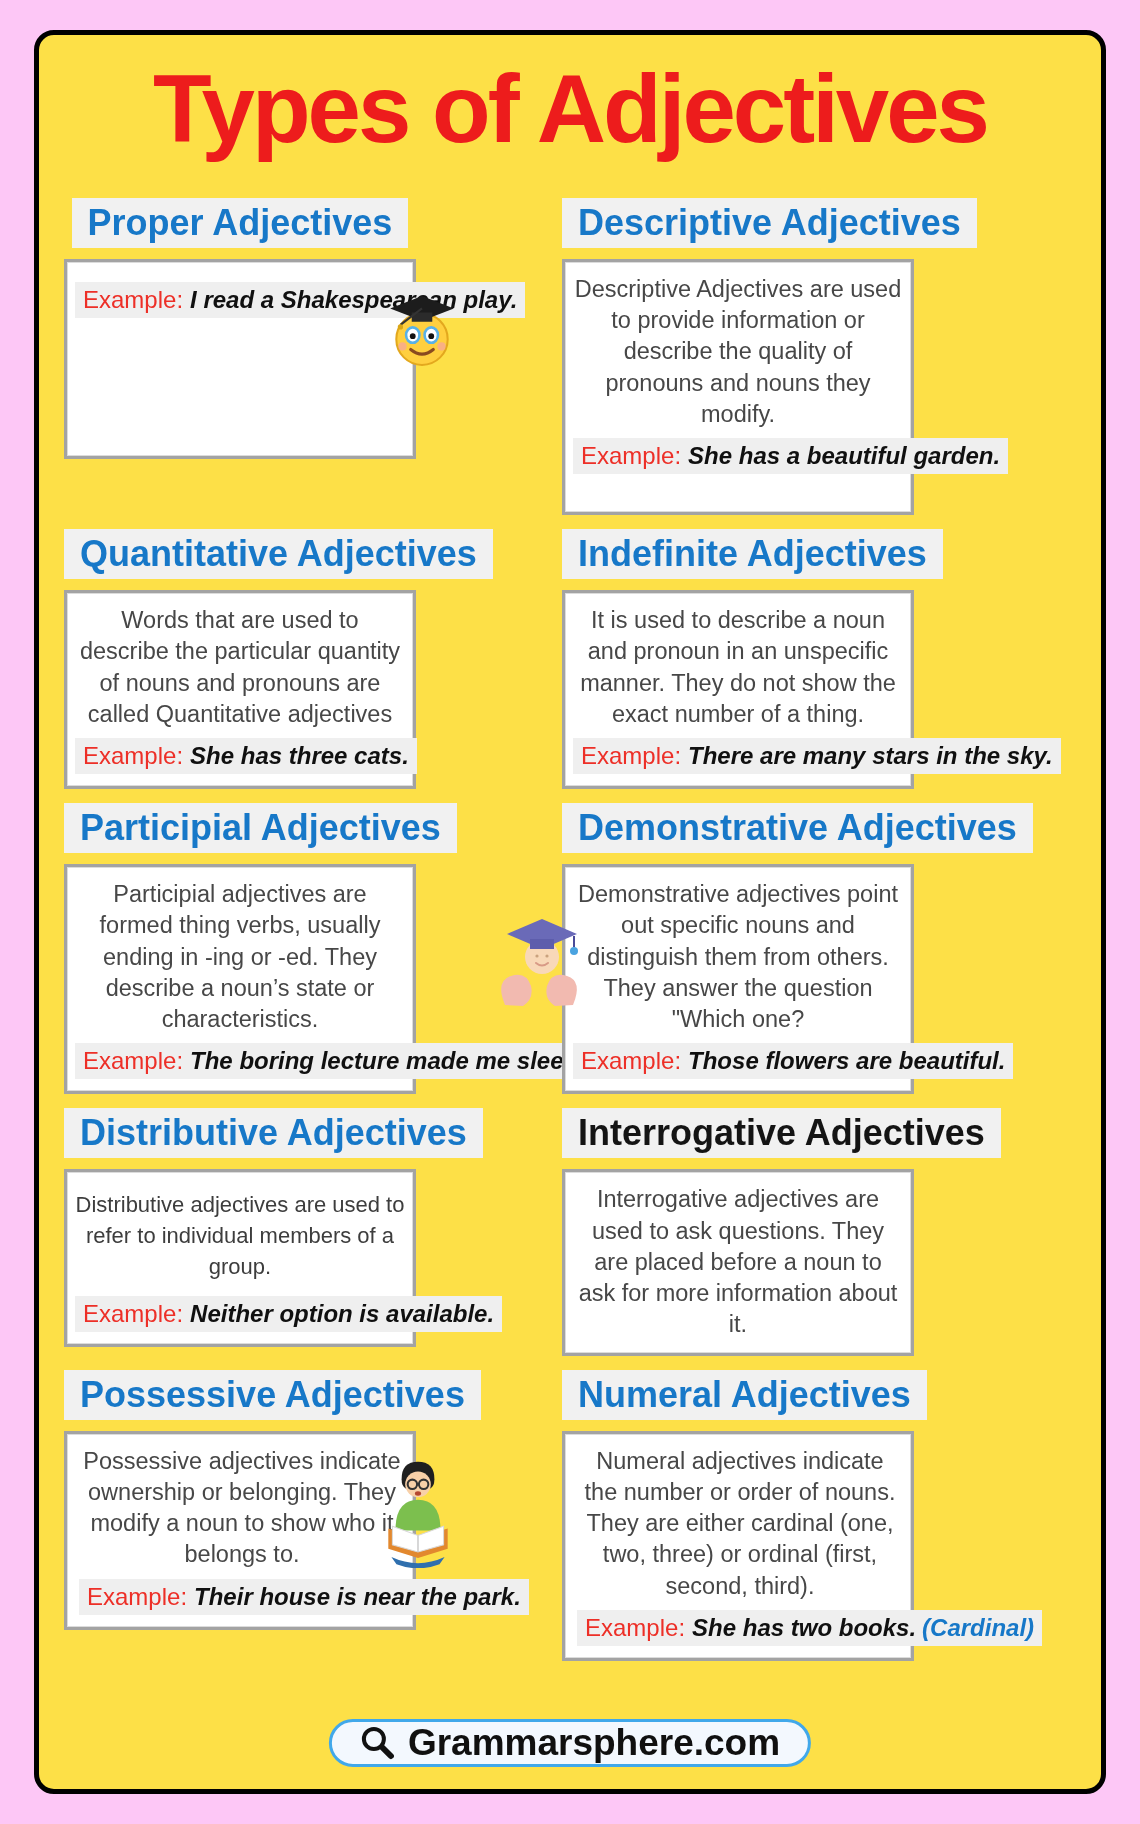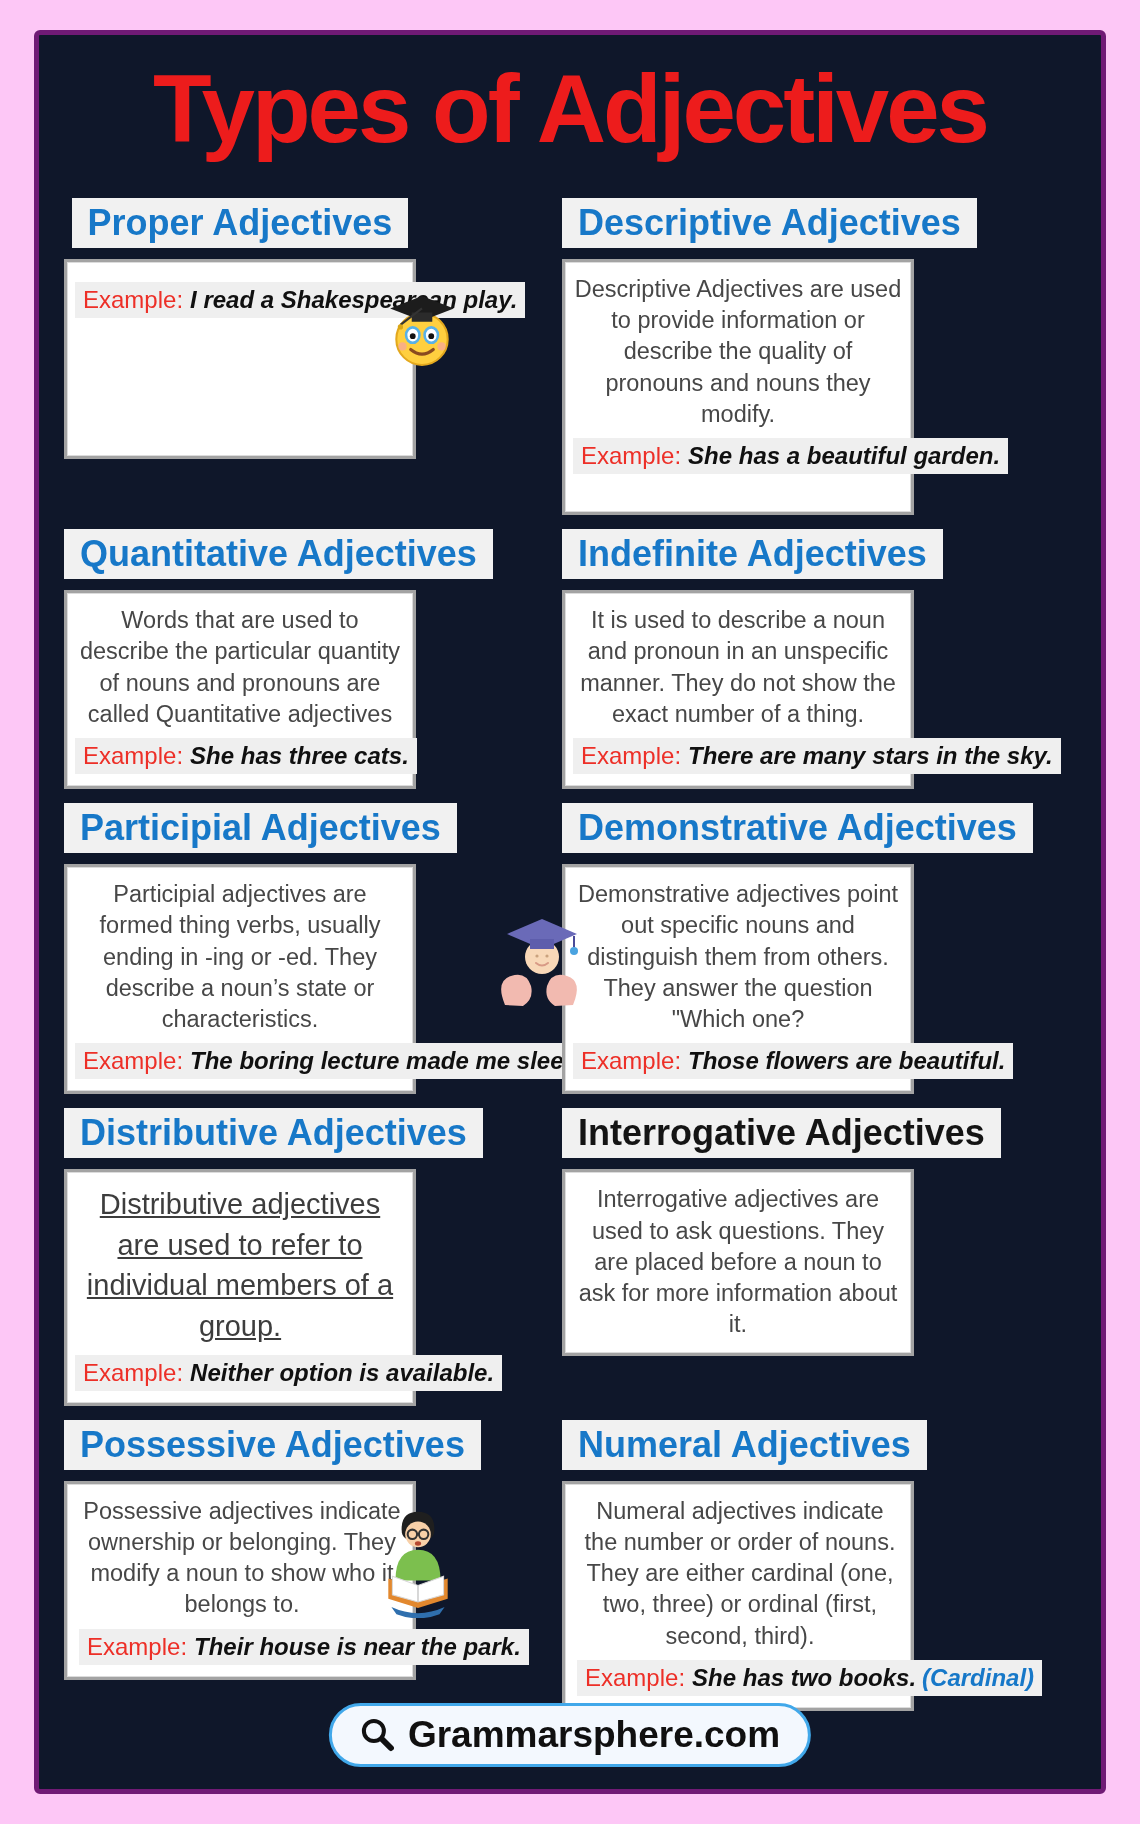--- a/index.html
+++ b/index.html
@@ -6,23 +6,23 @@
   body{
     width:1140px;height:1824px;
     background:#fdc7f6;
     font-family:"Liberation Sans","DejaVu Sans",sans-serif;
     position:relative;
     -webkit-font-smoothing:antialiased;
   }
   .panel{
     position:absolute;
     top:30px;left:34px;right:34px;bottom:30px;
-    background:#0f172a;
-    border:5px solid #701a75;
-    border-radius:6px;
+    background:#fde047;
+    border:5px solid #000000;
+    border-radius:20px;
   }
   .title{
     margin:24px 0 0 0;
     text-align:center;
     font-size:96px;
     font-weight:bold;
     letter-spacing:-3px;
     color:#ed1c1c;
     line-height:1.05;
   }
@@ -63,21 +63,21 @@
     margin:0;
     flex:1;
     display:flex;
     align-items:center;
     justify-content:center;
     text-align:center;
     color:#474747;
     font-size:23.5px;
     line-height:1.33;
   }
-  .section.lg .desc{font-size:29px;line-height:1.4;color:#3d3d3d;text-decoration:underline;}
+  .section.lg .desc{font-size:22px;line-height:1.4;color:#3d3d3d;}
   .example{text-align:center;margin-top:8px;}
   .example .estrip{
     display:inline-block;
     background:#efefef;
     padding:4px 8px;
     font-size:24px;
     white-space:nowrap;
   }
   .example .label{color:#ed2f27;}
   .example .text{font-weight:bold;font-style:italic;color:#101010;margin-left:7px;}
@@ -88,21 +88,21 @@
   .icon-grad-hands{left:-70px;top:46px;width:88px;height:102px;}
   .icon-boy-reading{right:-48px;top:22px;width:86px;height:112px;}
   .footer-pill{
     position:absolute;
     left:50%;bottom:22px;
     transform:translateX(-50%);
     display:flex;align-items:center;gap:12px;
     border:3px solid #41a8ea;
     border-radius:34px;
     background:#f3f8fe;
-    padding:8px 28px;
+    padding:0 28px;
     white-space:nowrap;
   }
   .footer-pill .brand{
     font-size:37px;
     font-weight:bold;
     color:#101010;
   }
 </style>
 </head>
 <body>

